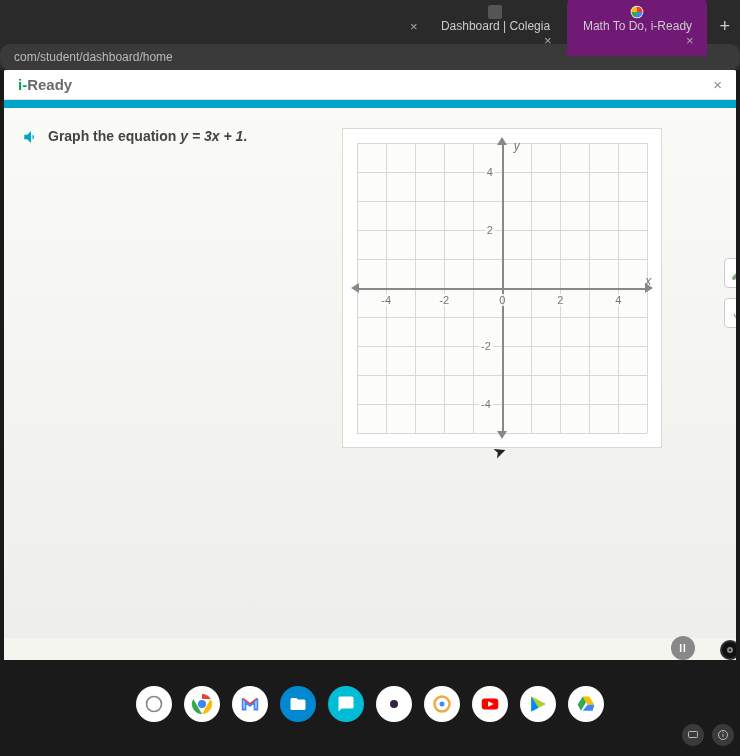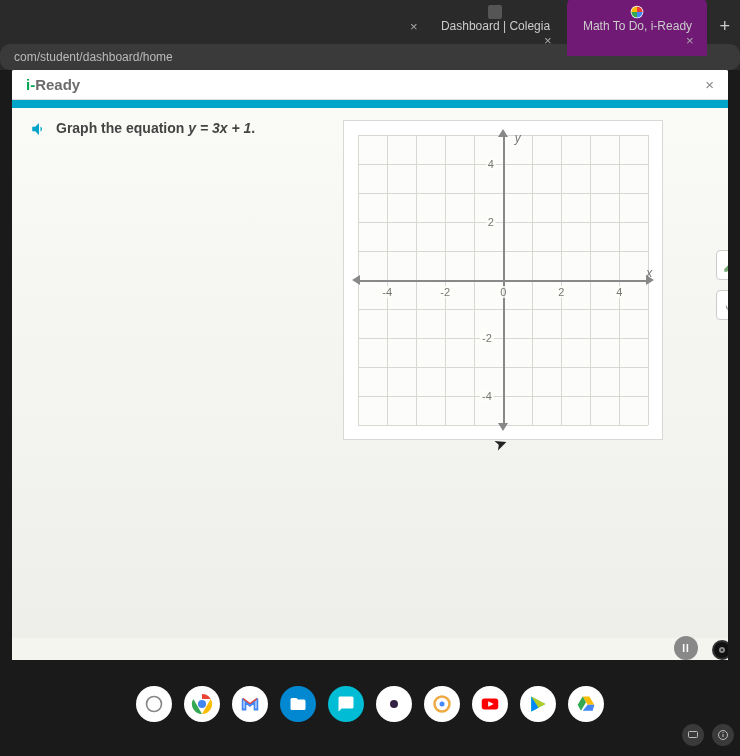--- a/index.html
+++ b/index.html
@@ -46,21 +46,21 @@
     color: #bbb;
     font-size: 12px;
     border-radius: 10px;
   }
 
   
   .app-shell {
     background: #f5f5f0;
     height: 590px;
     position: relative;
-    margin: 0 12px;
+    margin: 0 4px;
     border-radius: 2px 2px 0 0;
     overflow: hidden;
   }
   .app-header {
     background: #fff;
     border-bottom: 1px solid #ddd;
     padding: 6px 14px;
     display: flex;
     align-items: center;
     justify-content: space-between;
@@ -79,21 +79,21 @@
   }
   .close-app { color: #888; font-size: 15px; cursor:pointer; }
 
   .divider-bar {
     height: 8px;
     background: #00a5c9;
   }
 
   .content {
     display: flex;
-    padding: 12px 18px 10px 18px;
+    padding: 20px 18px 10px 18px;
     gap: 14px;
     height: calc(100% - 60px);
     background: linear-gradient(#fafaf7,#eeeeea);
   }
 
   .prompt-col {
     flex: 0 0 44%;
     display: flex;
     gap: 8px;
   }
@@ -174,21 +174,21 @@
     position: absolute;
     left: 150px;
     bottom: -14px;
     font-size: 16px;
     color: #222;
     transform: rotate(-20deg);
   }
 
   .pause-badge {
     position: absolute;
-    right: 30px;
+    right: 41px;
     bottom: 0px;
     width: 24px; height: 24px;
     border-radius: 50%;
     background: #888;
     color: #fff;
     display:flex;align-items:center;justify-content:center;
     font-size: 10px;
     font-weight: bold;
     letter-spacing: 1px;
   }

